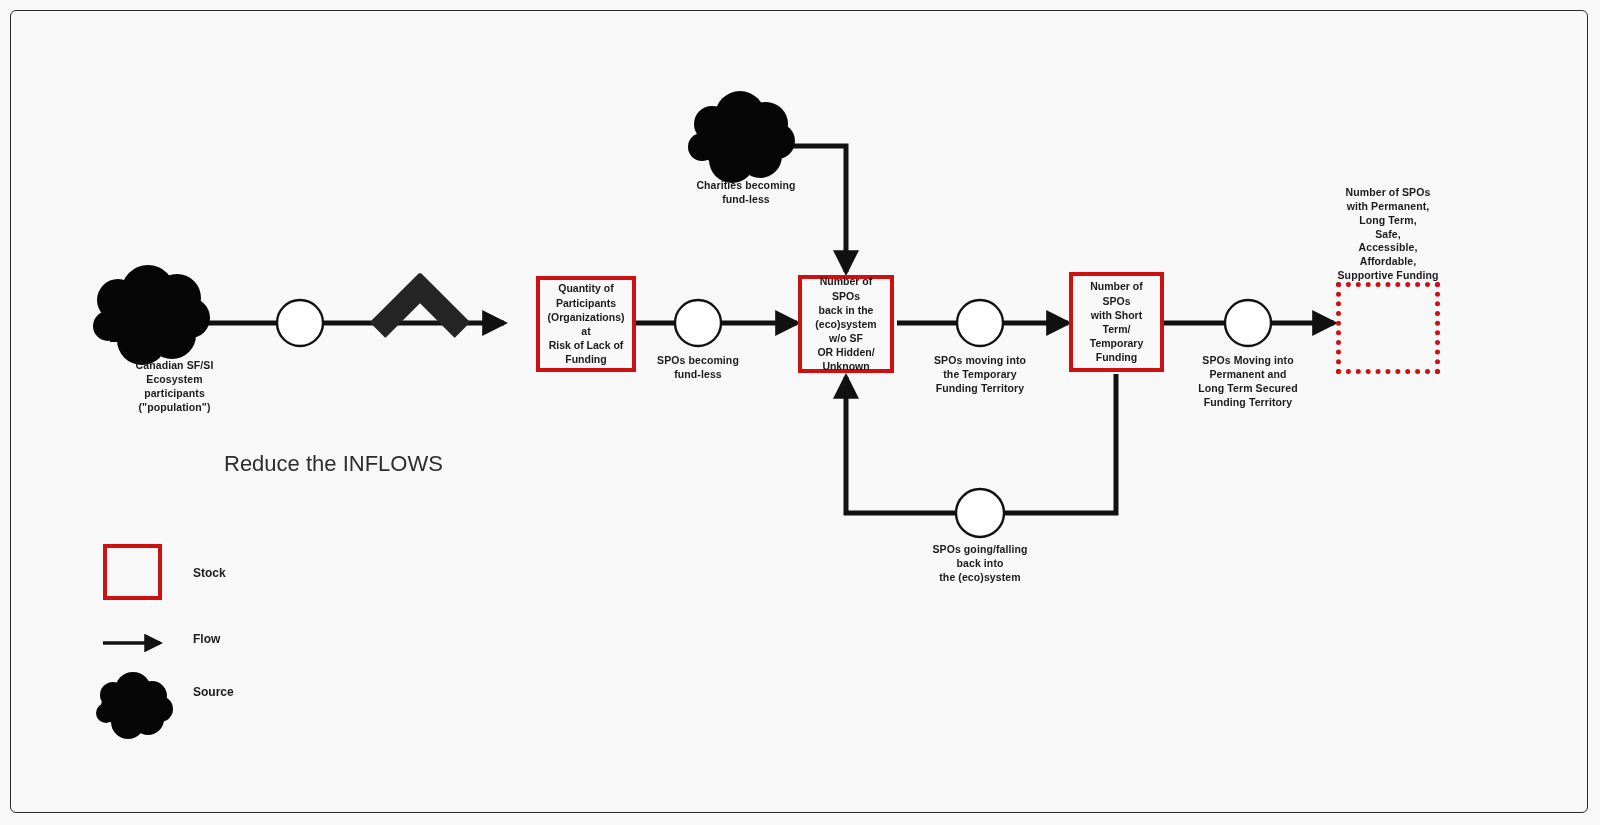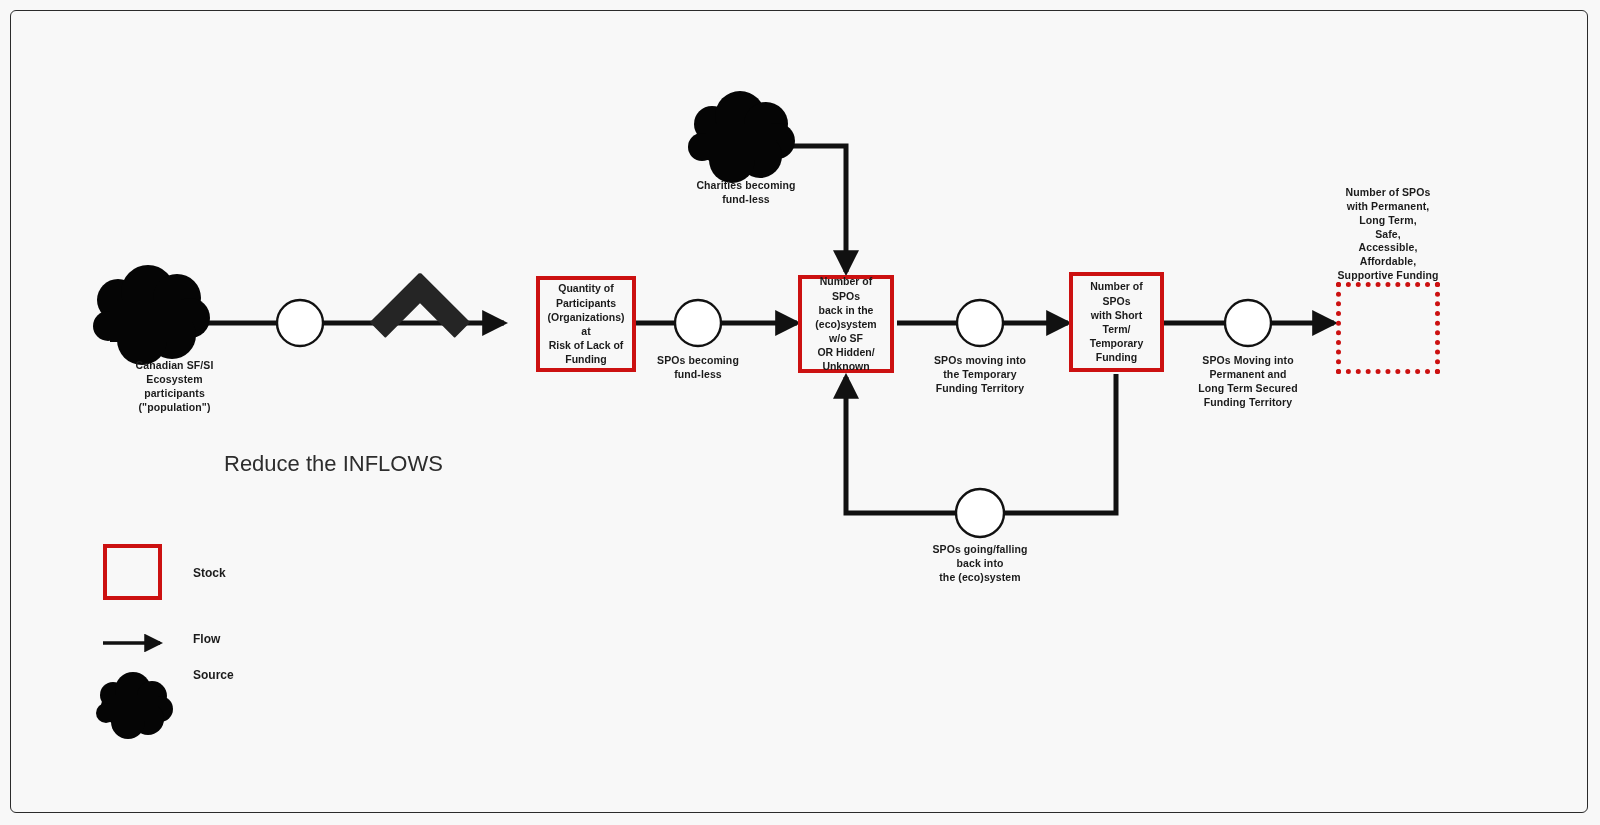--- a/index.html
+++ b/index.html
@@ -225,14 +225,14 @@
 the (eco)system</div>
 
   <div class="section-note" style="left:224px; top:451px;">Reduce the INFLOWS</div>
 
 
   <div class="legend-stock" style="left:103px; top:544px; width:59px; height:56px;"></div>
   <div class="legend-label" style="left:193px; top:566px;">Stock</div>
 
   <div class="legend-label" style="left:193px; top:632px;">Flow</div>
 
-  <div class="legend-label" style="left:193px; top:668px;">Source</div>
+  <div class="legend-label" style="left:193px; top:685px;">Source</div>
 </div>
 
 </body></html>

